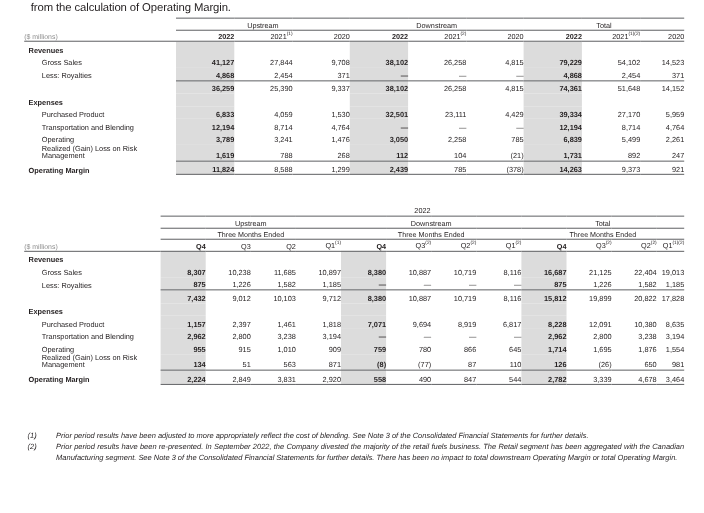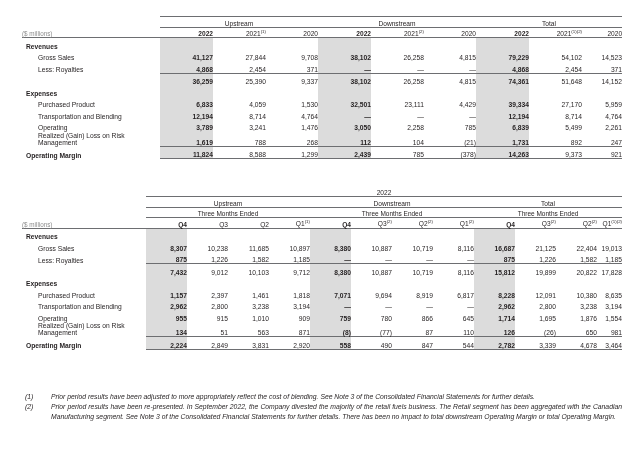--- a/index.html
+++ b/index.html
@@ -113,20 +113,21 @@
   .note-txt {
     flex: 1;
     text-align: justify;
   }
 </style>
 </head>
 <body>
 
 <div class="page">
 
+  <div class="intro-line">from the calculation of Operating Margin.</div>
 
   <table class="fin" id="t1" style="left:22px; top:16px; width:600px;">
     <colgroup>
       <col style="width:138px">
       <col style="width:53px">
         <col style="width:53px">
         <col style="width:52px">
       <col style="width:53px">
         <col style="width:53px">
         <col style="width:52px">

